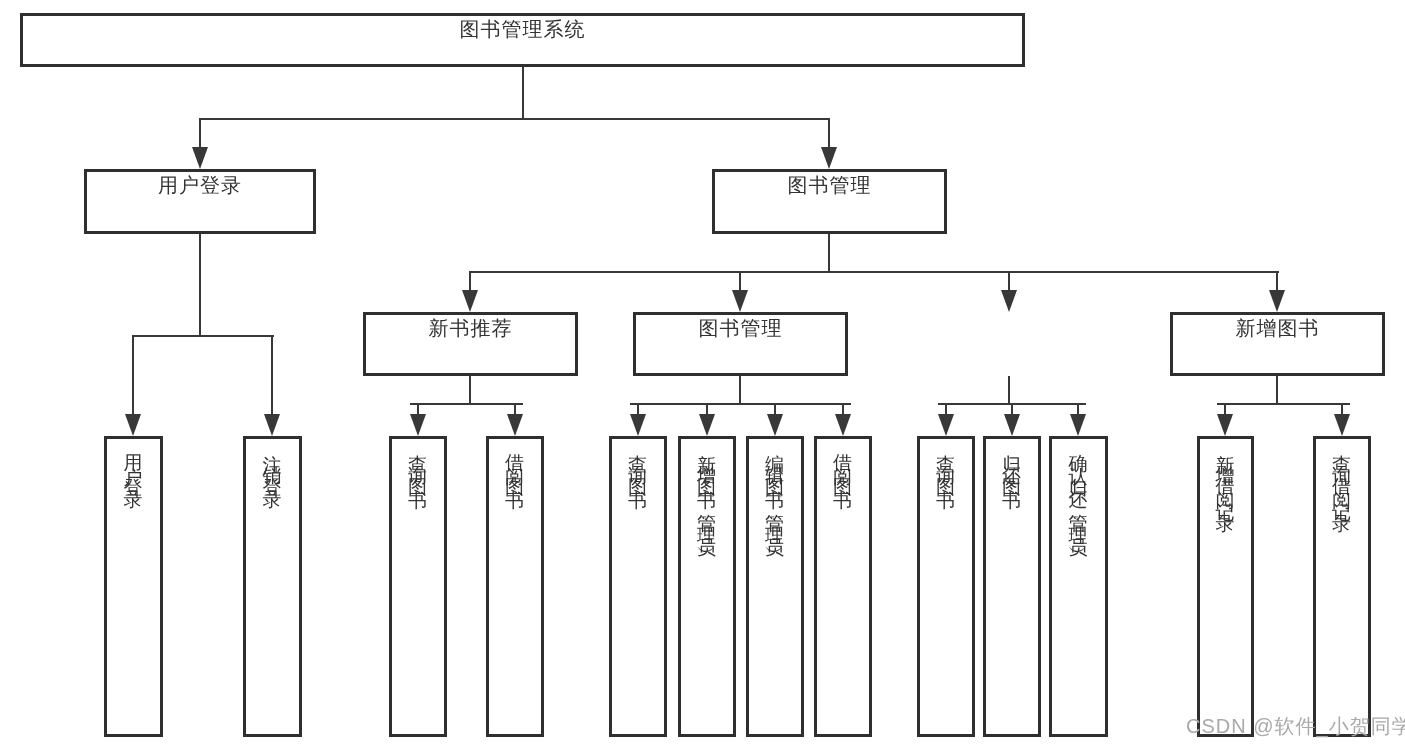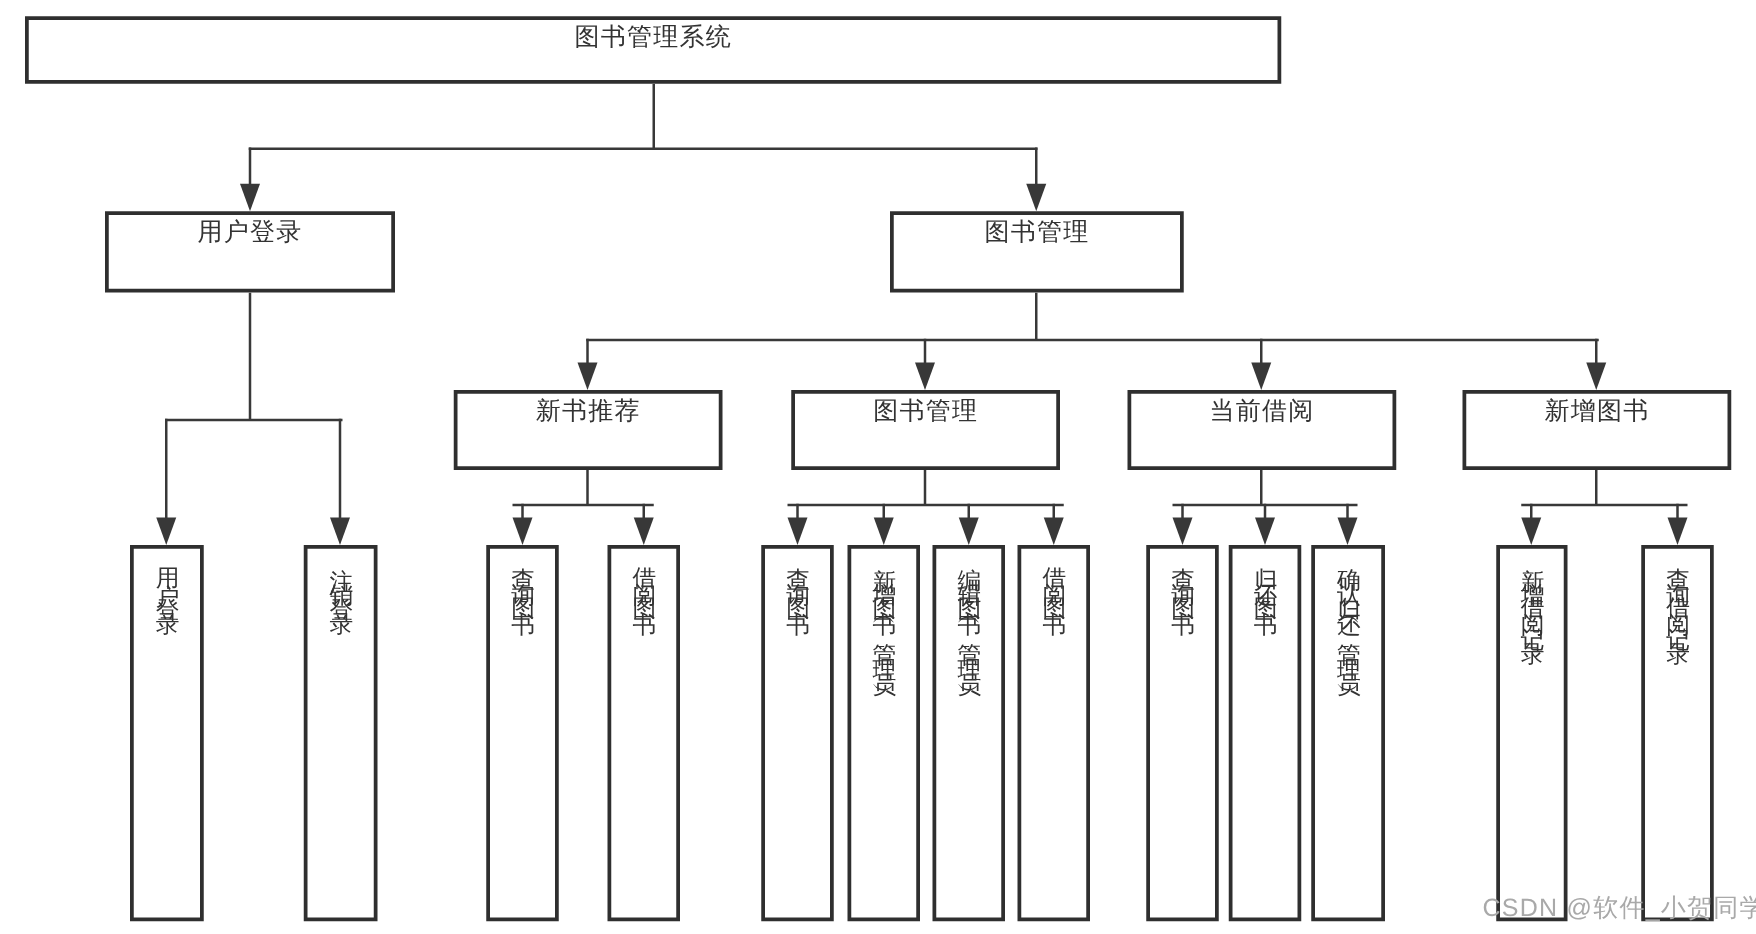--- a/index.html
+++ b/index.html
@@ -93,23 +93,20 @@
   </div>
 
   <div class="box" style="left:363px; top:312px; width:215px; height:64px;">
     <span class="hlabel">新书推荐</span>
   </div>
 
   <div class="box" style="left:633px; top:312px; width:215px; height:64px;">
     <span class="hlabel">图书管理</span>
   </div>
 
-  <div class="box" style="left:902px; top:312px; width:215px; height:64px;">
-    <span class="hlabel">当前借阅</span>
-  </div>
 
   <div class="box" style="left:1170px; top:312px; width:215px; height:64px;">
     <span class="hlabel">新增图书</span>
   </div>
 
   <div class="box" style="left:104px; top:436px; width:59px; height:301px;">
     <span class="vlabel">用户登录</span>
   </div>
   <div class="box" style="left:243px; top:436px; width:59px; height:301px;">
     <span class="vlabel">注销登录</span>

